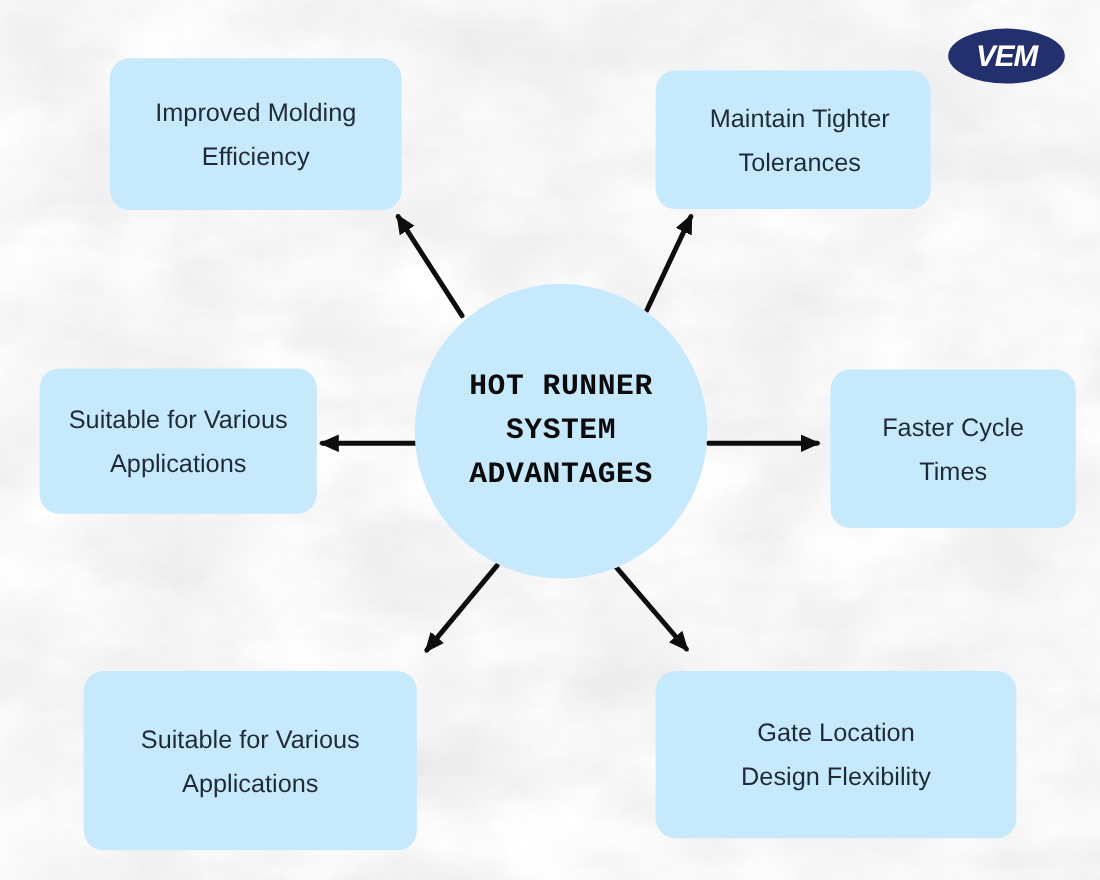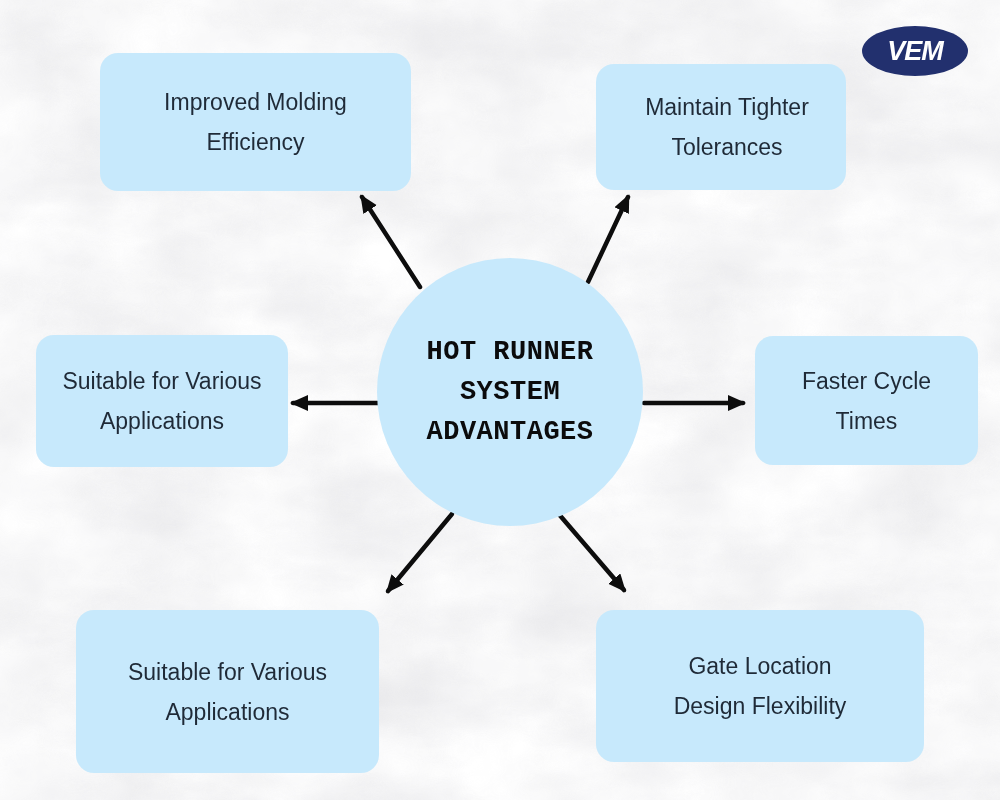--- a/index.html
+++ b/index.html
@@ -30,24 +30,24 @@
     border-radius: 18px;
     display: flex;
     align-items: center;
     justify-content: center;
     text-align: center;
     color: #1f2a37;
     font-size: 23px;
     line-height: 40px;
     white-space: pre-line;
   }
-  .pos-top-left     { left: 100px; top:  53px; width: 311px; height: 138px; }
+  .pos-top-left     { left: 100px; top:  53px; width: 265px; height: 138px; }
   .pos-top-right    { left: 596px; top:  64px; width: 238px; height: 126px; padding-left: 12px; }
   .pos-middle-left  { left:  36px; top: 335px; width: 252px; height: 132px; }
-  .pos-middle-right { left: 755px; top: 336px; width: 223px; height: 129px; }
+  .pos-middle-right { left: 755px; top: 336px; width: 223px; height: 144px; }
   .pos-bottom-left  { left:  76px; top: 610px; width: 303px; height: 163px; }
   .pos-bottom-right { left: 596px; top: 610px; width: 328px; height: 152px; }
 
   .center-node {
     position: absolute;
     z-index: 3;
     left: 377px;
     top: 258px;
     width: 266px;
     height: 268px;

